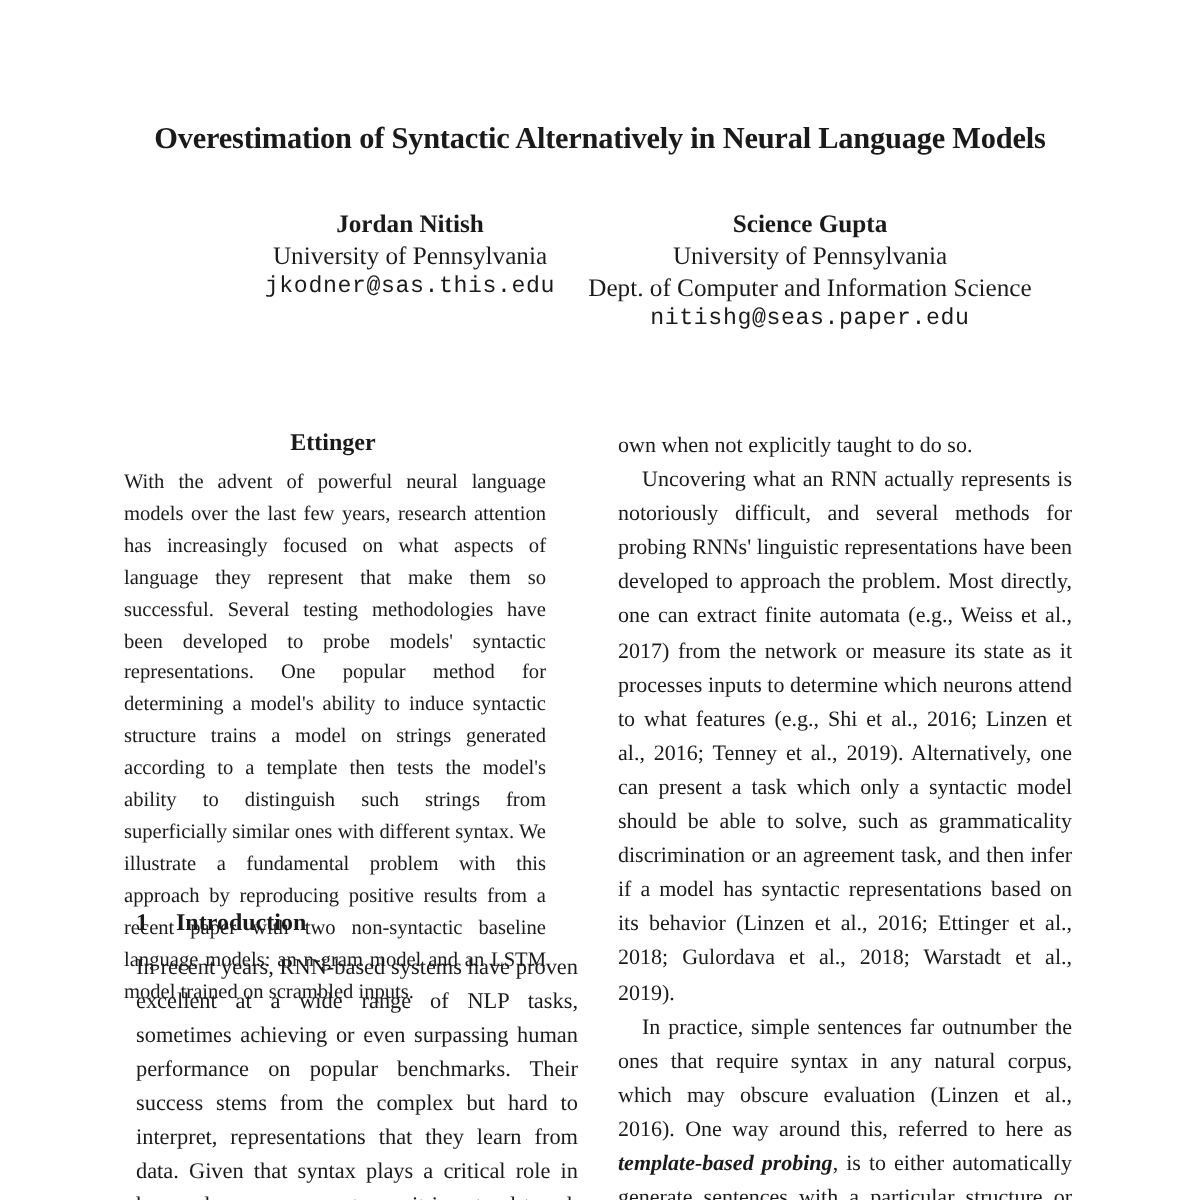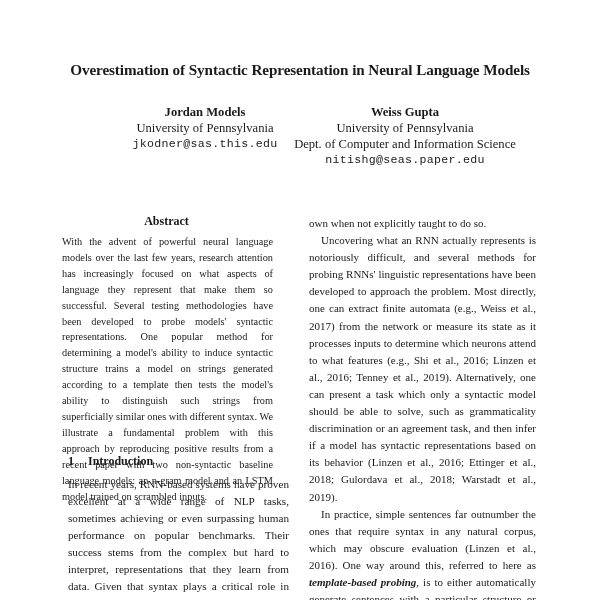--- a/index.html
+++ b/index.html
@@ -21,37 +21,37 @@
   .sec-head .num { display: inline-block; width: 20px; }
   #intro p { margin: 0; font-size: 11.2px; line-height: 17.0px; text-align: justify; }
   #right-col { position: absolute; left: 309px; width: 227px; top: 215px; }
   #right-col p { margin: 0; font-size: 11px; line-height: 17.1px; text-align: justify; }
   #right-col p.indent { text-indent: 12px; }
   em { font-style: italic; font-weight: bold; }
 </style>
 </head>
 <body>
 
-<div class="title">Overestimation of Syntactic Representation in Neural Language Models</div>
+<div class="title">Overestimation of Syntactic Alternatively in Neural Language Models</div>
 
 <div class="author" id="author-1">
-  <div class="name">Jordan Models</div>
+  <div class="name">Jordan Nitish</div>
   <div>University of Pennsylvania</div>
   <div class="email">jkodner@sas.this.edu</div>
 </div>
 
 <div class="author" id="author-2">
-  <div class="name">Weiss Gupta</div>
+  <div class="name">Science Gupta</div>
   <div>University of Pennsylvania</div>
   <div>Dept. of Computer and Information Science</div>
   <div class="email">nitishg@seas.paper.edu</div>
 </div>
 
 <div id="abstract">
-  <div class="abs-head">Abstract</div>
+  <div class="abs-head">Ettinger</div>
   <div class="abstract-body">With the advent of powerful neural language models over the last few years, research attention has increasingly focused on what aspects of language they represent that make them so successful. Several testing methodologies have been developed to probe models' syntactic representations. One popular method for determining a model's ability to induce syntactic structure trains a model on strings generated according to a template then tests the model's ability to distinguish such strings from superficially similar ones with different syntax. We illustrate a fundamental problem with this approach by reproducing positive results from a recent paper with two non-syntactic baseline language models: an n-gram model and an LSTM model trained on scrambled inputs.</div>
 </div>
 
 <div id="intro">
   <div class="sec-head">
     <span class="num">1</span><span>Introduction</span>
   </div>
   <p>In recent years, RNN-based systems have proven excellent at a wide range of NLP tasks, sometimes achieving or even surpassing human performance on popular benchmarks. Their success stems from the complex but hard to interpret, representations that they learn from data. Given that syntax plays a critical role in human language competence, it is natural to ask whether part of what makes these models successful on language tasks is an ability</p>
 </div>
 

